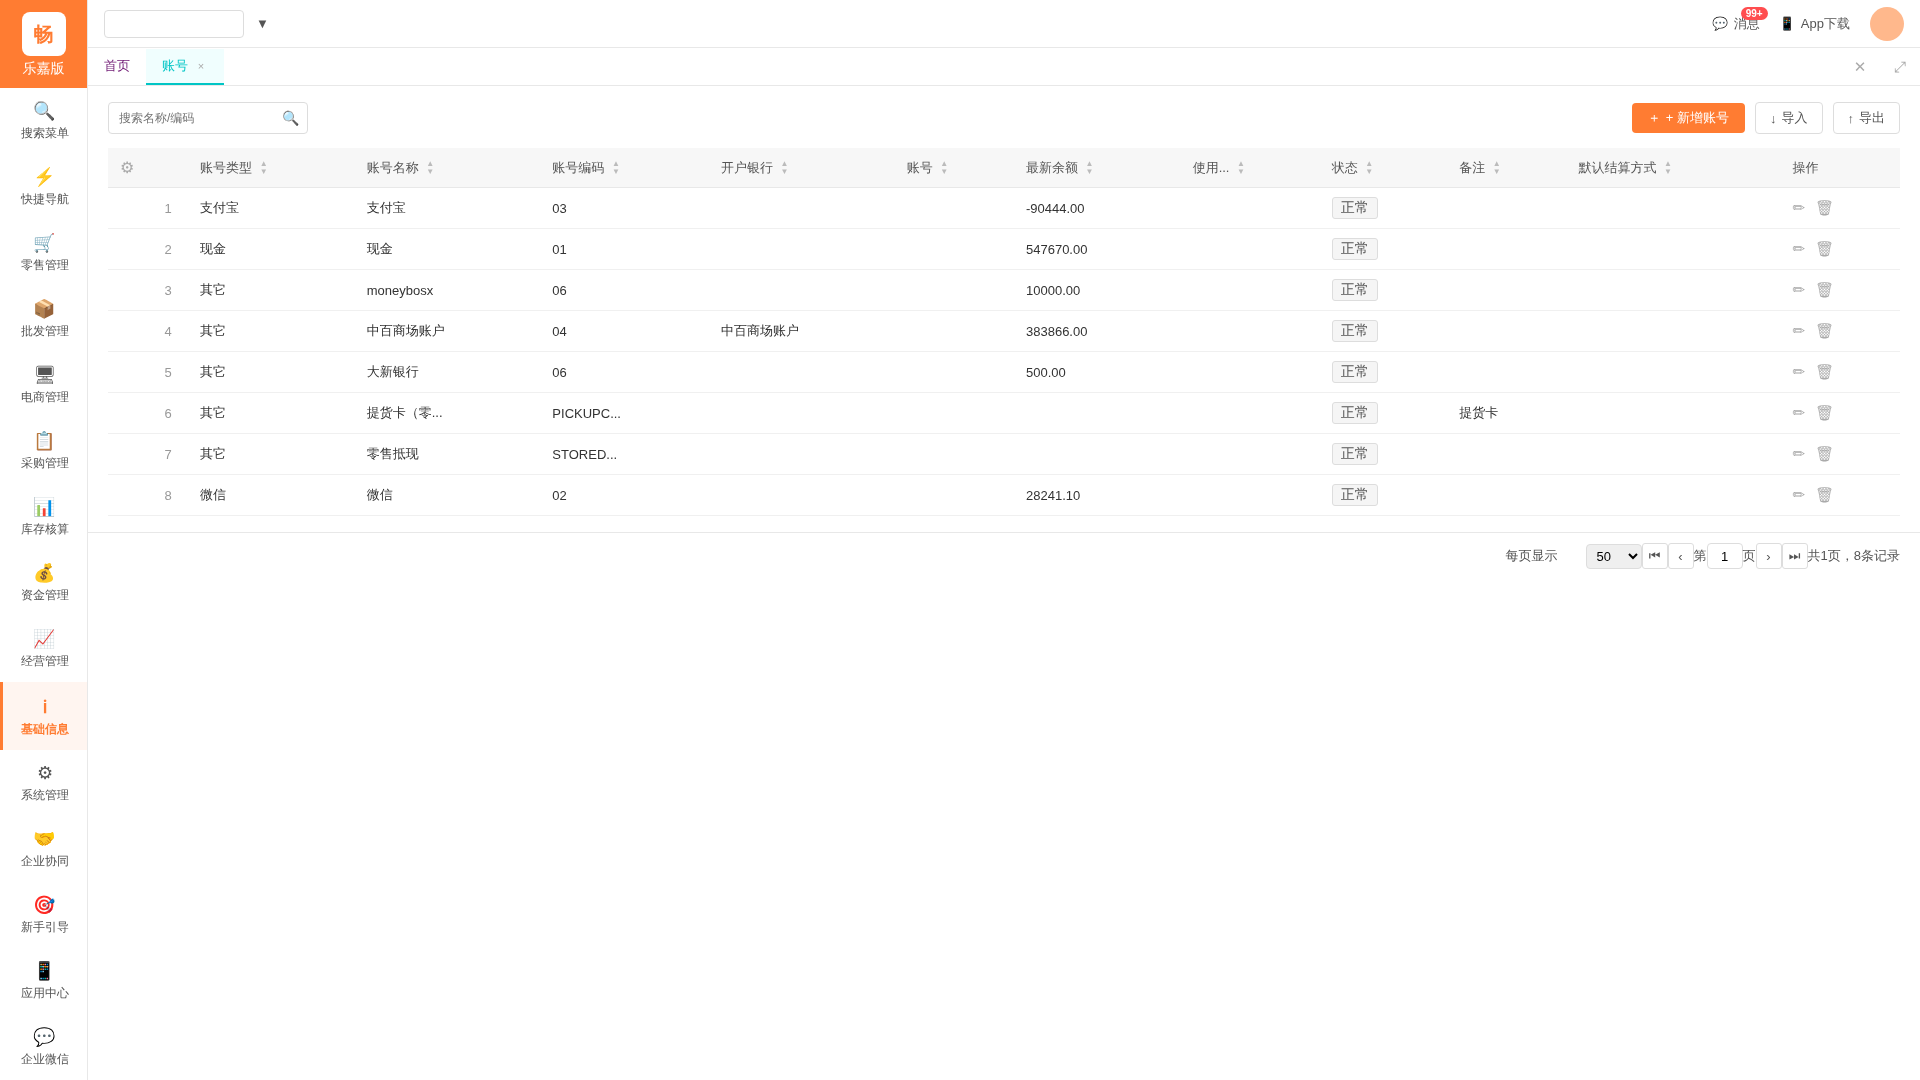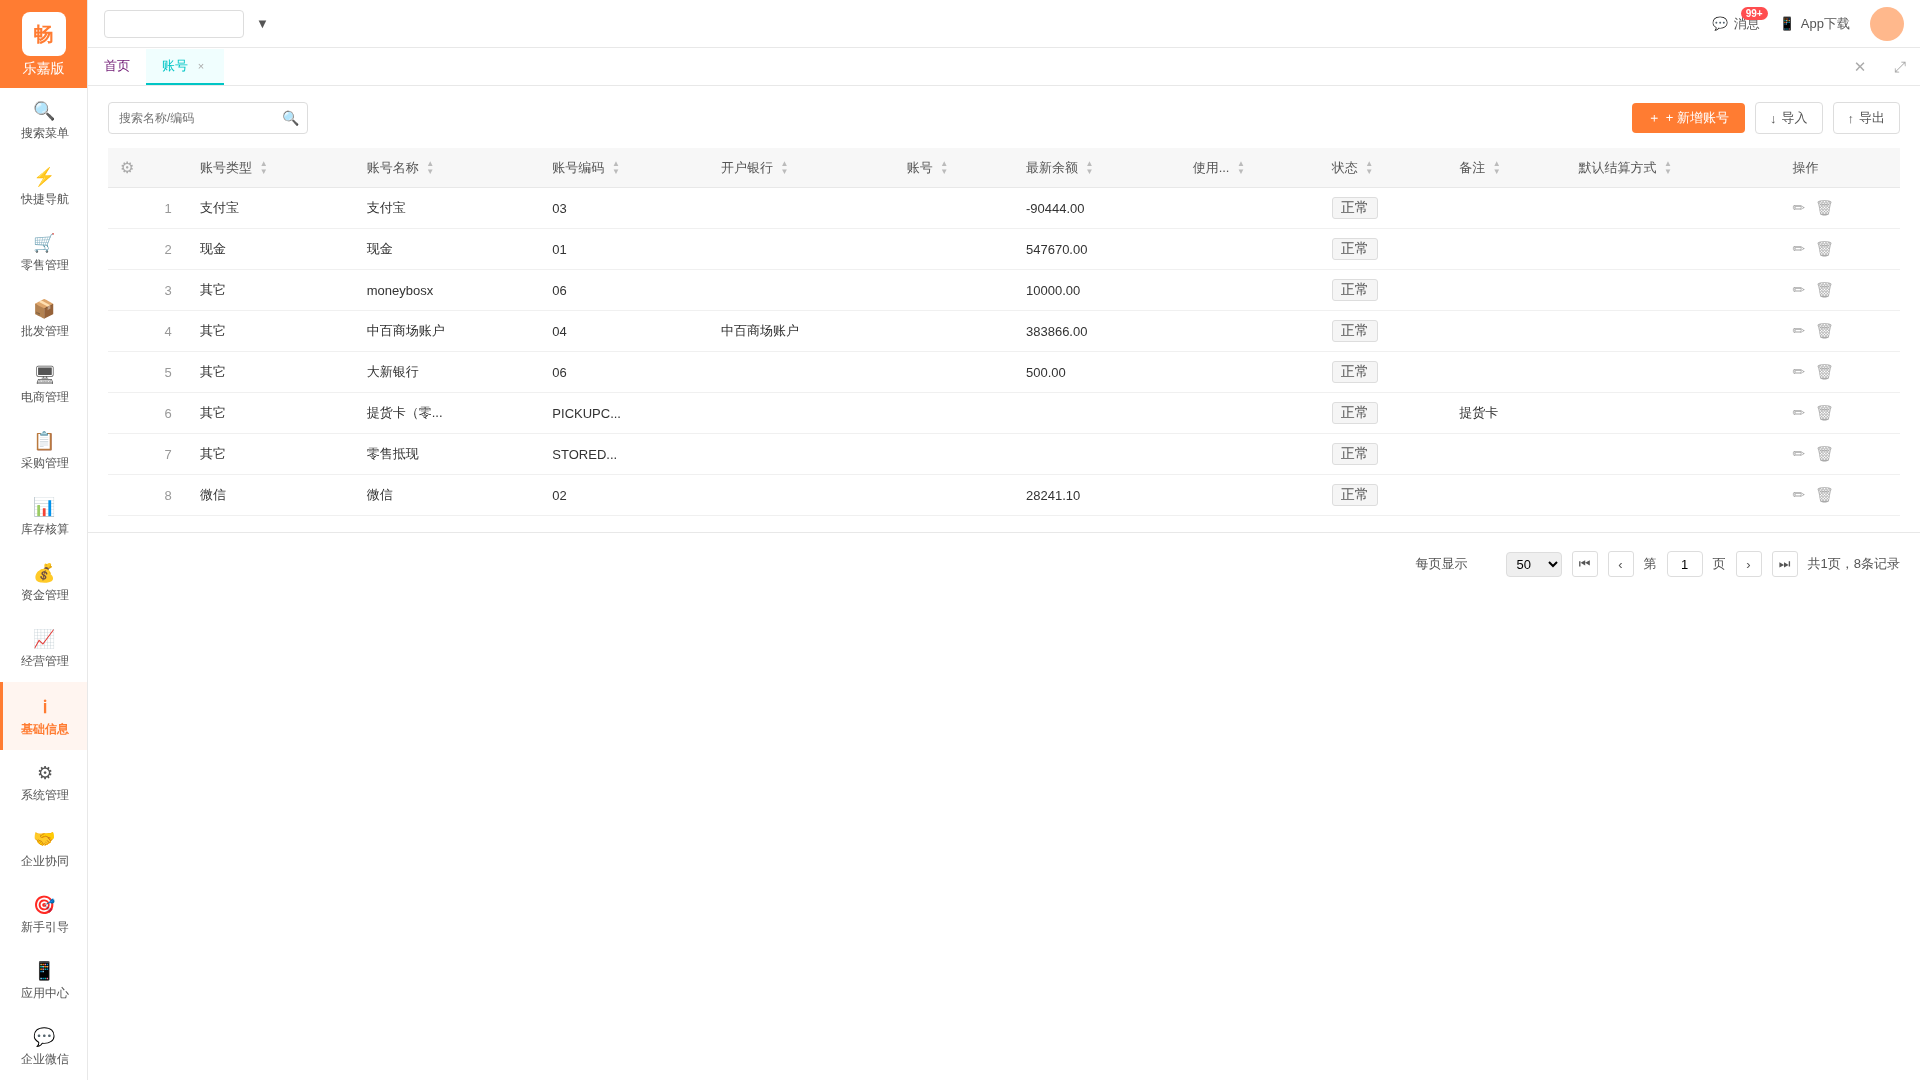--- a/index.html
+++ b/index.html
@@ -329,22 +329,21 @@
 
     
     .pagination-bar {
       position: sticky;
       bottom: 0;
       background: #fff;
       border-top: 1px solid #e8e8e8;
       display: flex;
       align-items: center;
       justify-content: flex-end;
-      padding: 18px 20px;
-      gap: 10px;
+      padding: 10px 20px;
       font-size: 13px;
       color: #555;
     }
     .page-size-select {
       border: 1px solid #ddd;
       border-radius: 4px;
       padding: 3px 6px;
       font-size: 13px;
       outline: none;
       cursor: pointer;

